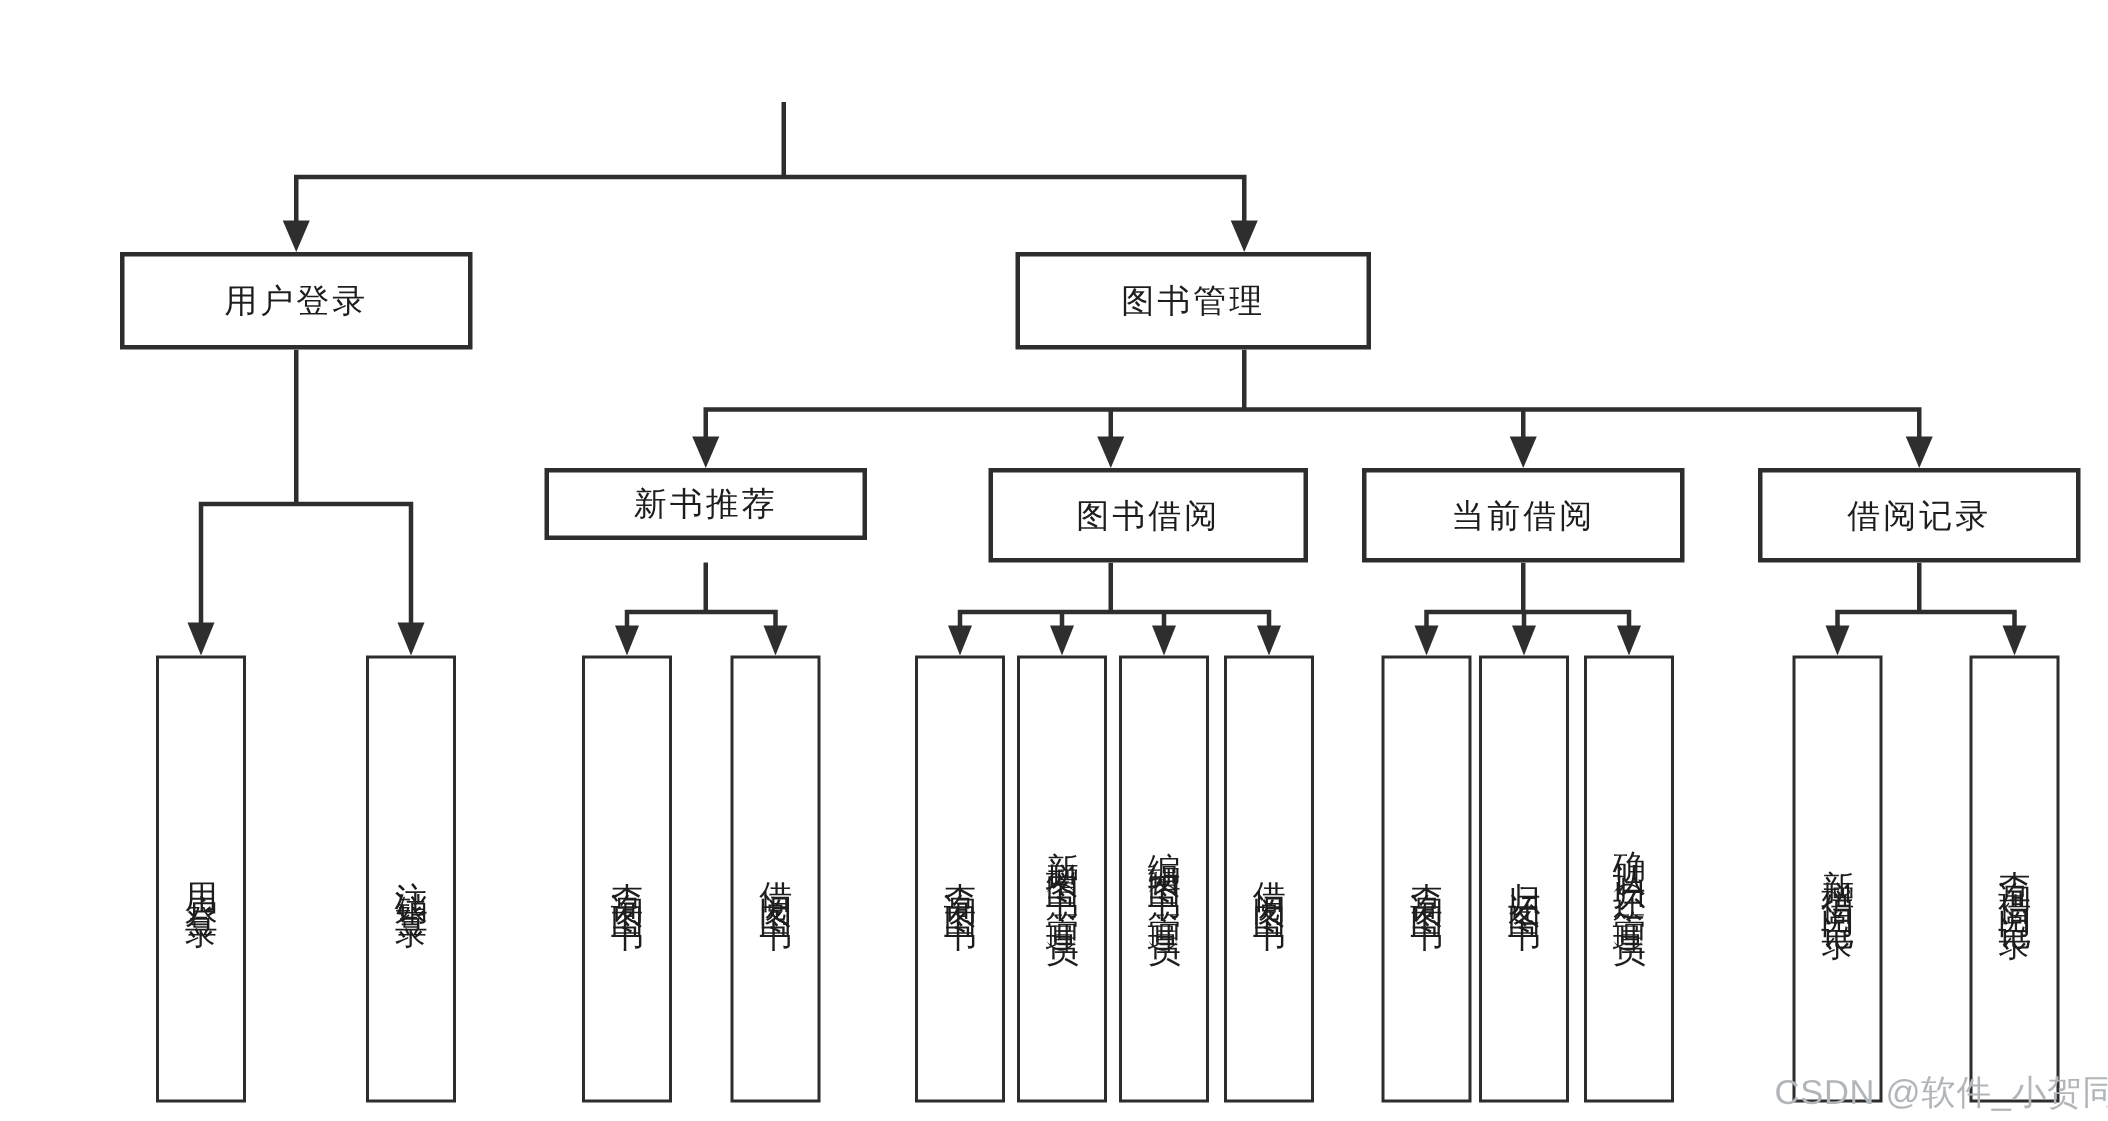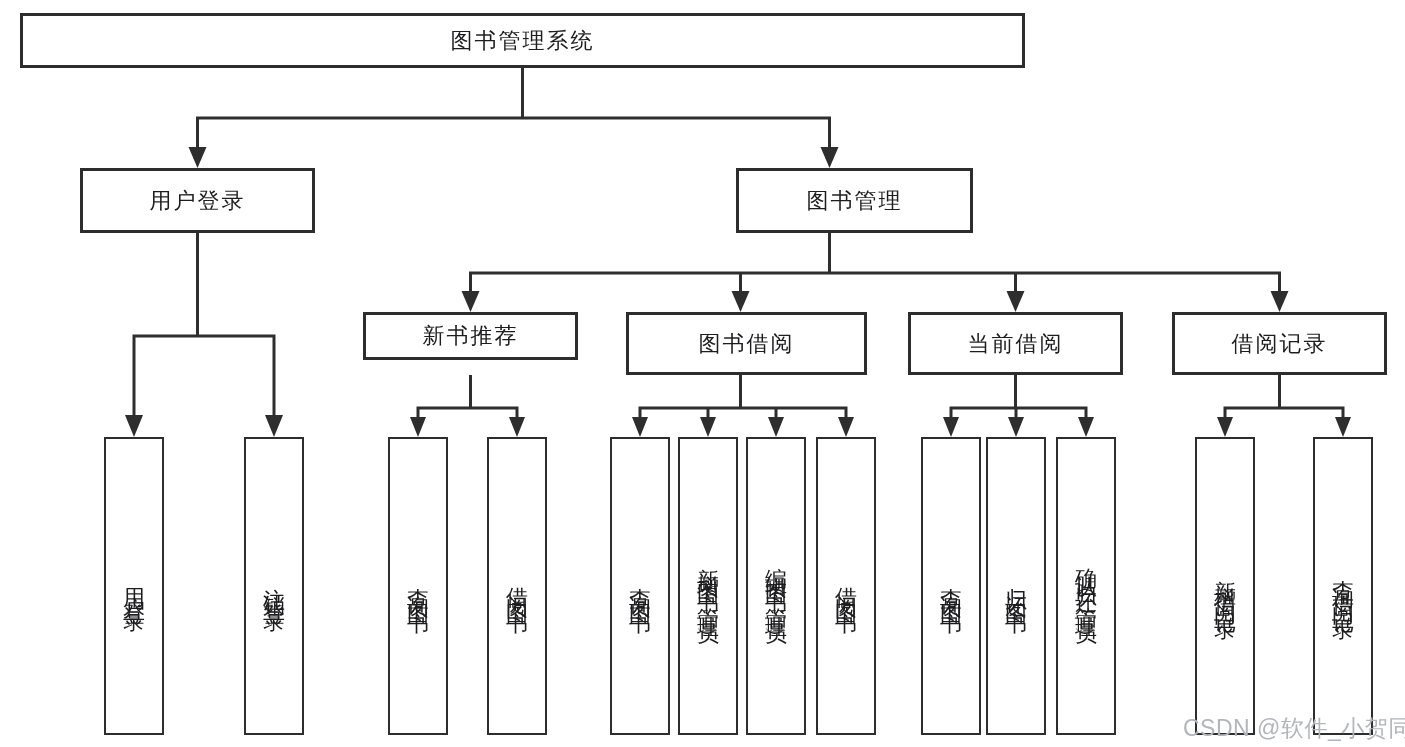--- a/index.html
+++ b/index.html
@@ -111,35 +111,32 @@
       <polygon class="head" points="1078,417 1094,417 1086,437"></polygon>
     </g>
 
     <g>
       <path class="wire" d="M1279.5,375 V409.5 M1223.5,408 H1344.5 M1225,406.5 V418 M1343,406.5 V418"></path>
       <polygon class="head" points="1217,417 1233,417 1225,437"></polygon>
       <polygon class="head" points="1335,417 1351,417 1343,437"></polygon>
     </g>
   </svg>
 
-  <div class="box lvl" style="left:20px; top:13px; width:1005px; height:55px;">
-    <span class="h-label">图书管理系统</span>
-  </div>
 
   <div class="box lvl" style="left:80px; top:168px; width:235px; height:65px;">
     <span class="h-label">用户登录</span>
   </div>
-  <div class="box lvl" style="left:736px; top:168px; width:237px; height:65px;">
+  <div class="box lvl" style="left:677px; top:168px; width:237px; height:65px;">
     <span class="h-label">图书管理</span>
   </div>
 
   <div class="box lvl" style="left:363px; top:312px; width:215px; height:48px;">
     <span class="h-label">新书推荐</span>
   </div>
-  <div class="box lvl" style="left:626px; top:312px; width:241px; height:63px;">
+  <div class="box lvl" style="left:659px; top:312px; width:213px; height:63px;">
     <span class="h-label">图书借阅</span>
   </div>
   <div class="box lvl" style="left:908px; top:312px; width:215px; height:63px;">
     <span class="h-label">当前借阅</span>
   </div>
   <div class="box lvl" style="left:1172px; top:312px; width:215px; height:63px;">
     <span class="h-label">借阅记录</span>
   </div>
 
   <div class="box leaf" style="left:104px; top:437px; width:60px; height:298px;">

